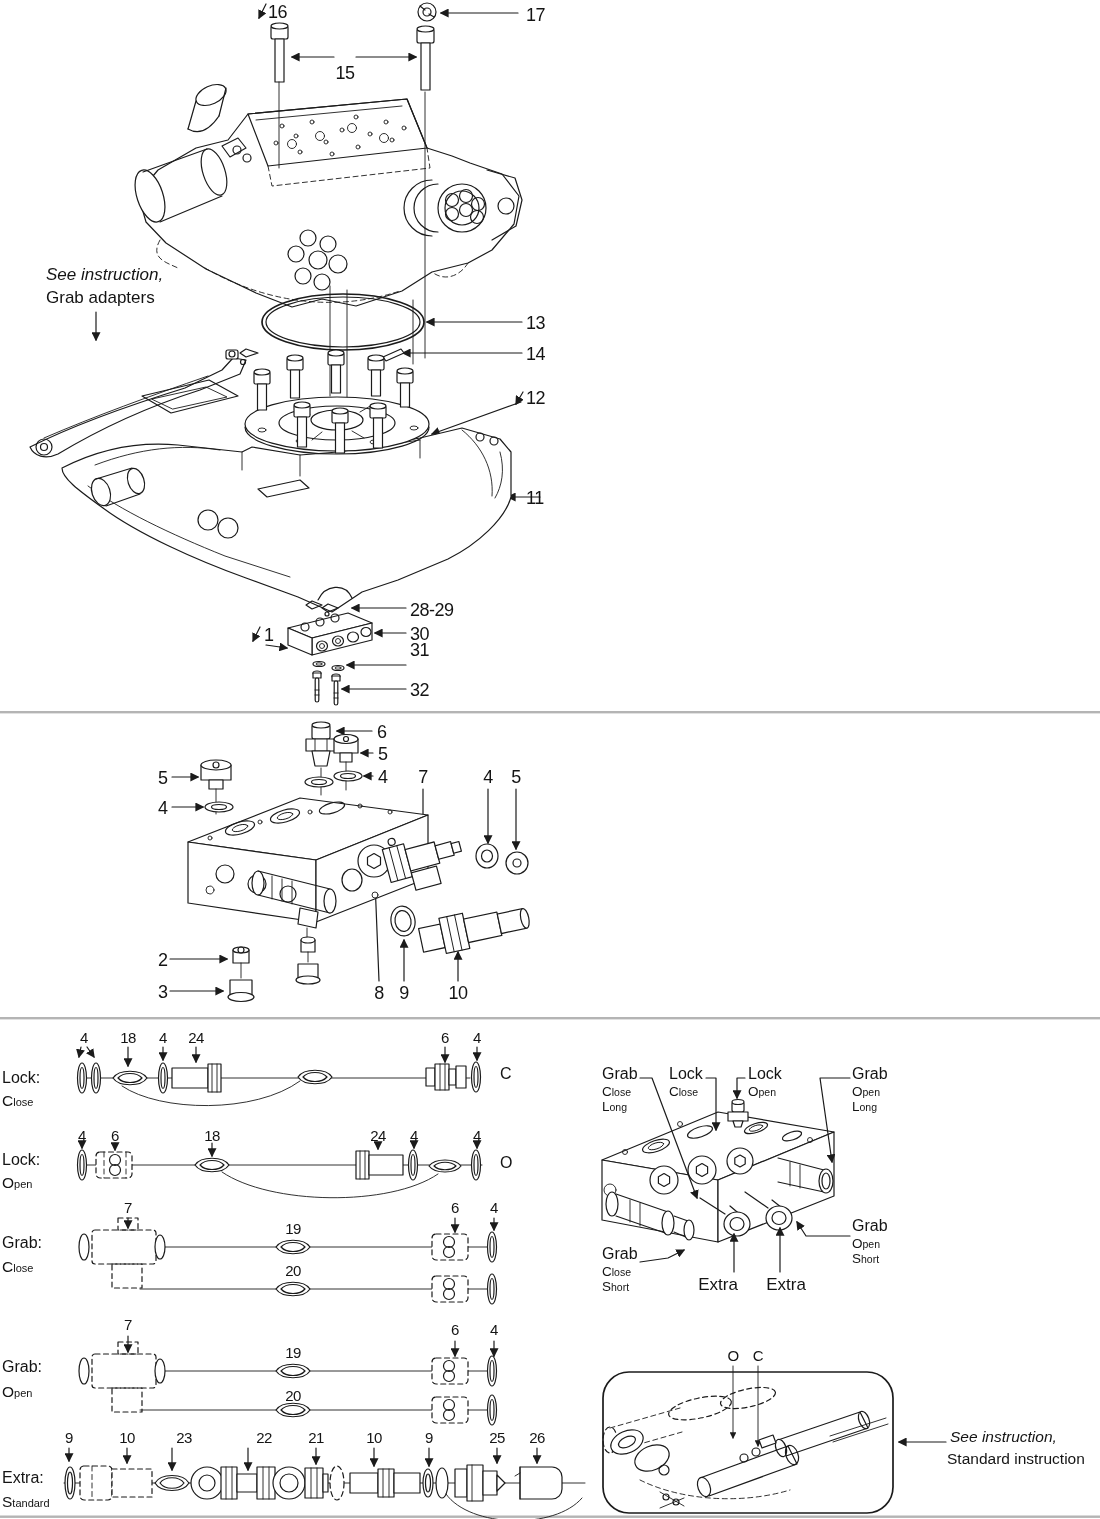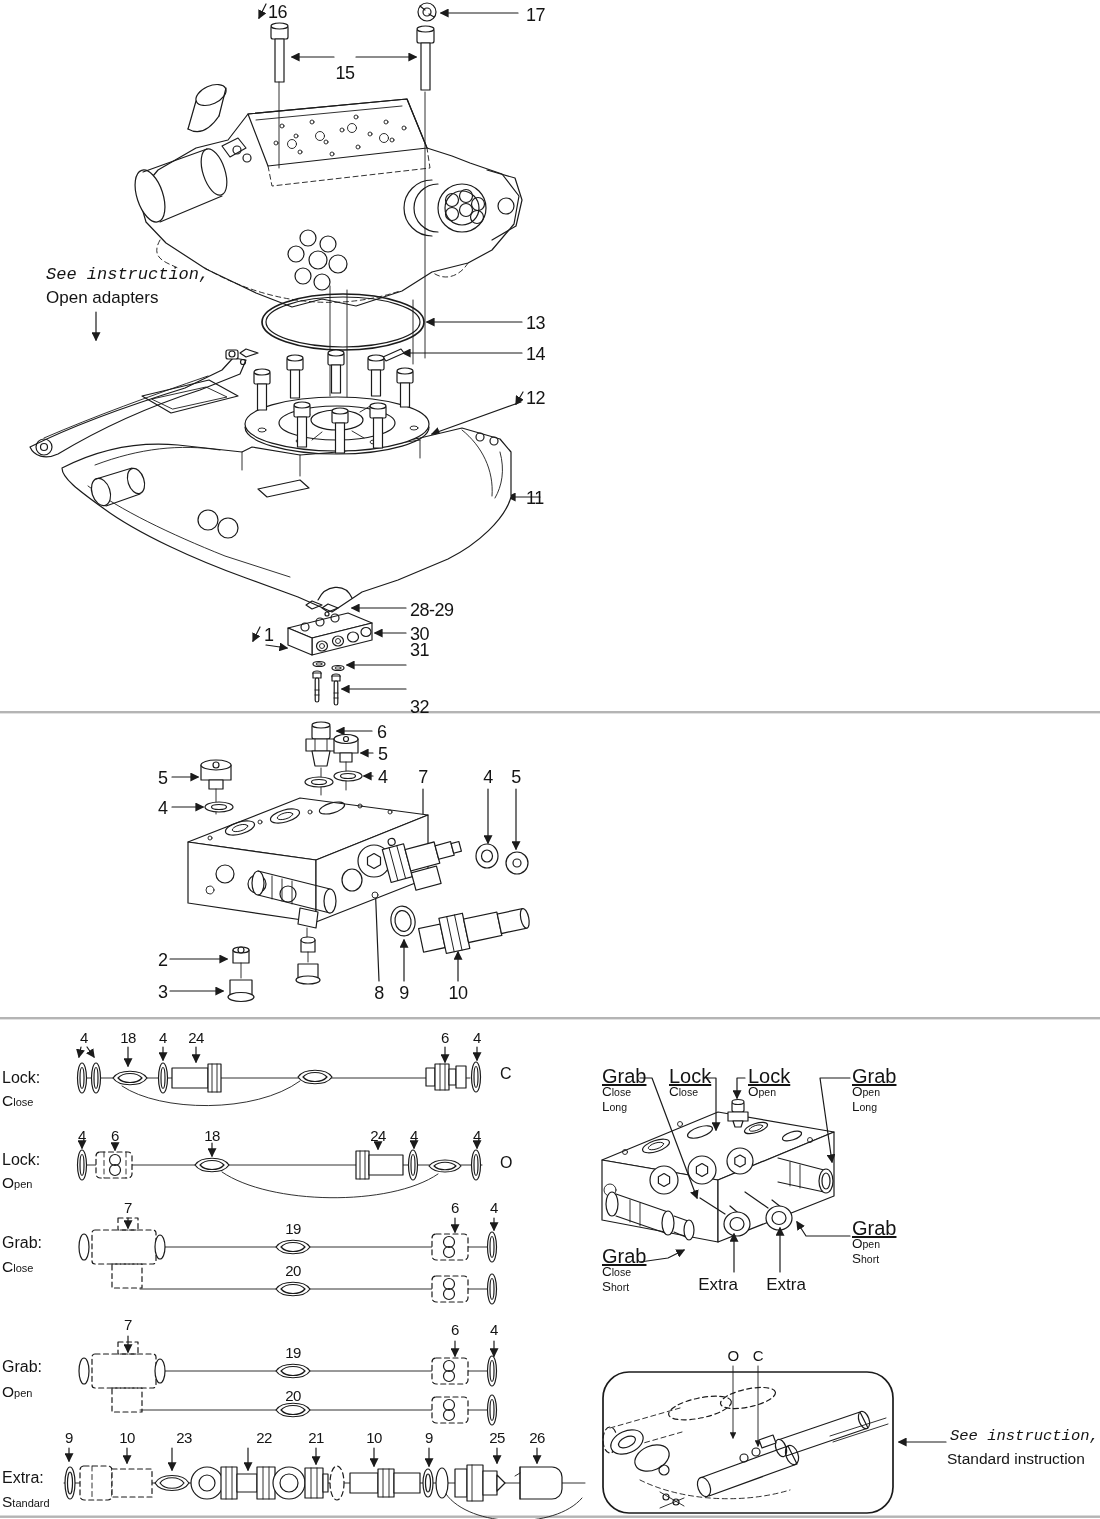--- a/index.html
+++ b/index.html
@@ -11,26 +11,26 @@
   .thick{stroke-width:1.7;}
   .dsh{stroke-dasharray:5 3.5;}
   .wf{fill:#fff;}
   .t{position:absolute;color:#141414;white-space:nowrap;line-height:1;}
   .ctr{transform:translateX(-50%);}
   .num{font-size:18px;letter-spacing:-0.5px;}
   .num2{font-size:15px;letter-spacing:-0.5px;}
   .rowname{font-size:16px;}
   .mode{font-size:11px;}
   .mode::first-letter{font-size:15.5px;}
-  .vmain{font-size:20px;text-decoration:underline;}
+  .vmain{font-size:16px;}
   .vsub{font-size:10.5px;}
   .vsub::first-letter{font-size:13.5px;}
   .xtra{font-size:17px;}
   .endletter{font-size:16px;}
-  .noteit{font-style:italic;font-family:Liberation Mono, monospace;}
+  .noteit{font-style:italic;}
   .note1{font-size:17px;}
   .note2{font-size:15.5px;}
 </style>
 </head>
 <body>
 
 <div id="page">
 
 <svg id="art" width="1100" height="1519" viewBox="0 0 1100 1519">
   <defs>
@@ -747,30 +747,30 @@
       <path class="ln dsh thin" d="M640,1480 C680,1500 740,1505 790,1490"></path>
     </g>
     <line class="ln" x1="946" y1="1442" x2="899" y2="1442" marker-end="url(#ah)"></line>
   </g>
 </svg>
 
 <div class="t num" style="left:268px;top:3px">16</div>
 <div class="t num" style="left:526px;top:6px">17</div>
 <div class="t num ctr" style="left:345px;top:64px">15</div>
 <div class="t note1 noteit" style="left:46px;top:266px">See instruction,</div>
-<div class="t note1" style="left:46px;top:289px">Open adapters</div>
+<div class="t note1" style="left:46px;top:289px">Grab adapters</div>
 <div class="t num" style="left:526px;top:314px">13</div>
 <div class="t num" style="left:526px;top:345px">14</div>
 <div class="t num" style="left:526px;top:389px">12</div>
 <div class="t num" style="left:526px;top:489px">11</div>
 <div class="t num" style="left:410px;top:601px">28-29</div>
 <div class="t num" style="left:410px;top:625px">30</div>
 <div class="t num" style="left:264px;top:626px">1</div>
 <div class="t num" style="left:410px;top:641px">31</div>
-<div class="t num" style="left:410px;top:698px">32</div>
+<div class="t num" style="left:410px;top:681px">32</div>
 
 <div class="t num" style="left:377px;top:723px">6</div>
 <div class="t num" style="left:378px;top:745px">5</div>
 <div class="t num" style="left:378px;top:768px">4</div>
 <div class="t num" style="left:158px;top:769px">5</div>
 <div class="t num" style="left:158px;top:799px">4</div>
 <div class="t num ctr" style="left:423px;top:768px">7</div>
 <div class="t num ctr" style="left:488px;top:768px">4</div>
 <div class="t num ctr" style="left:516px;top:768px">5</div>
 <div class="t num" style="left:158px;top:951px">2</div>

